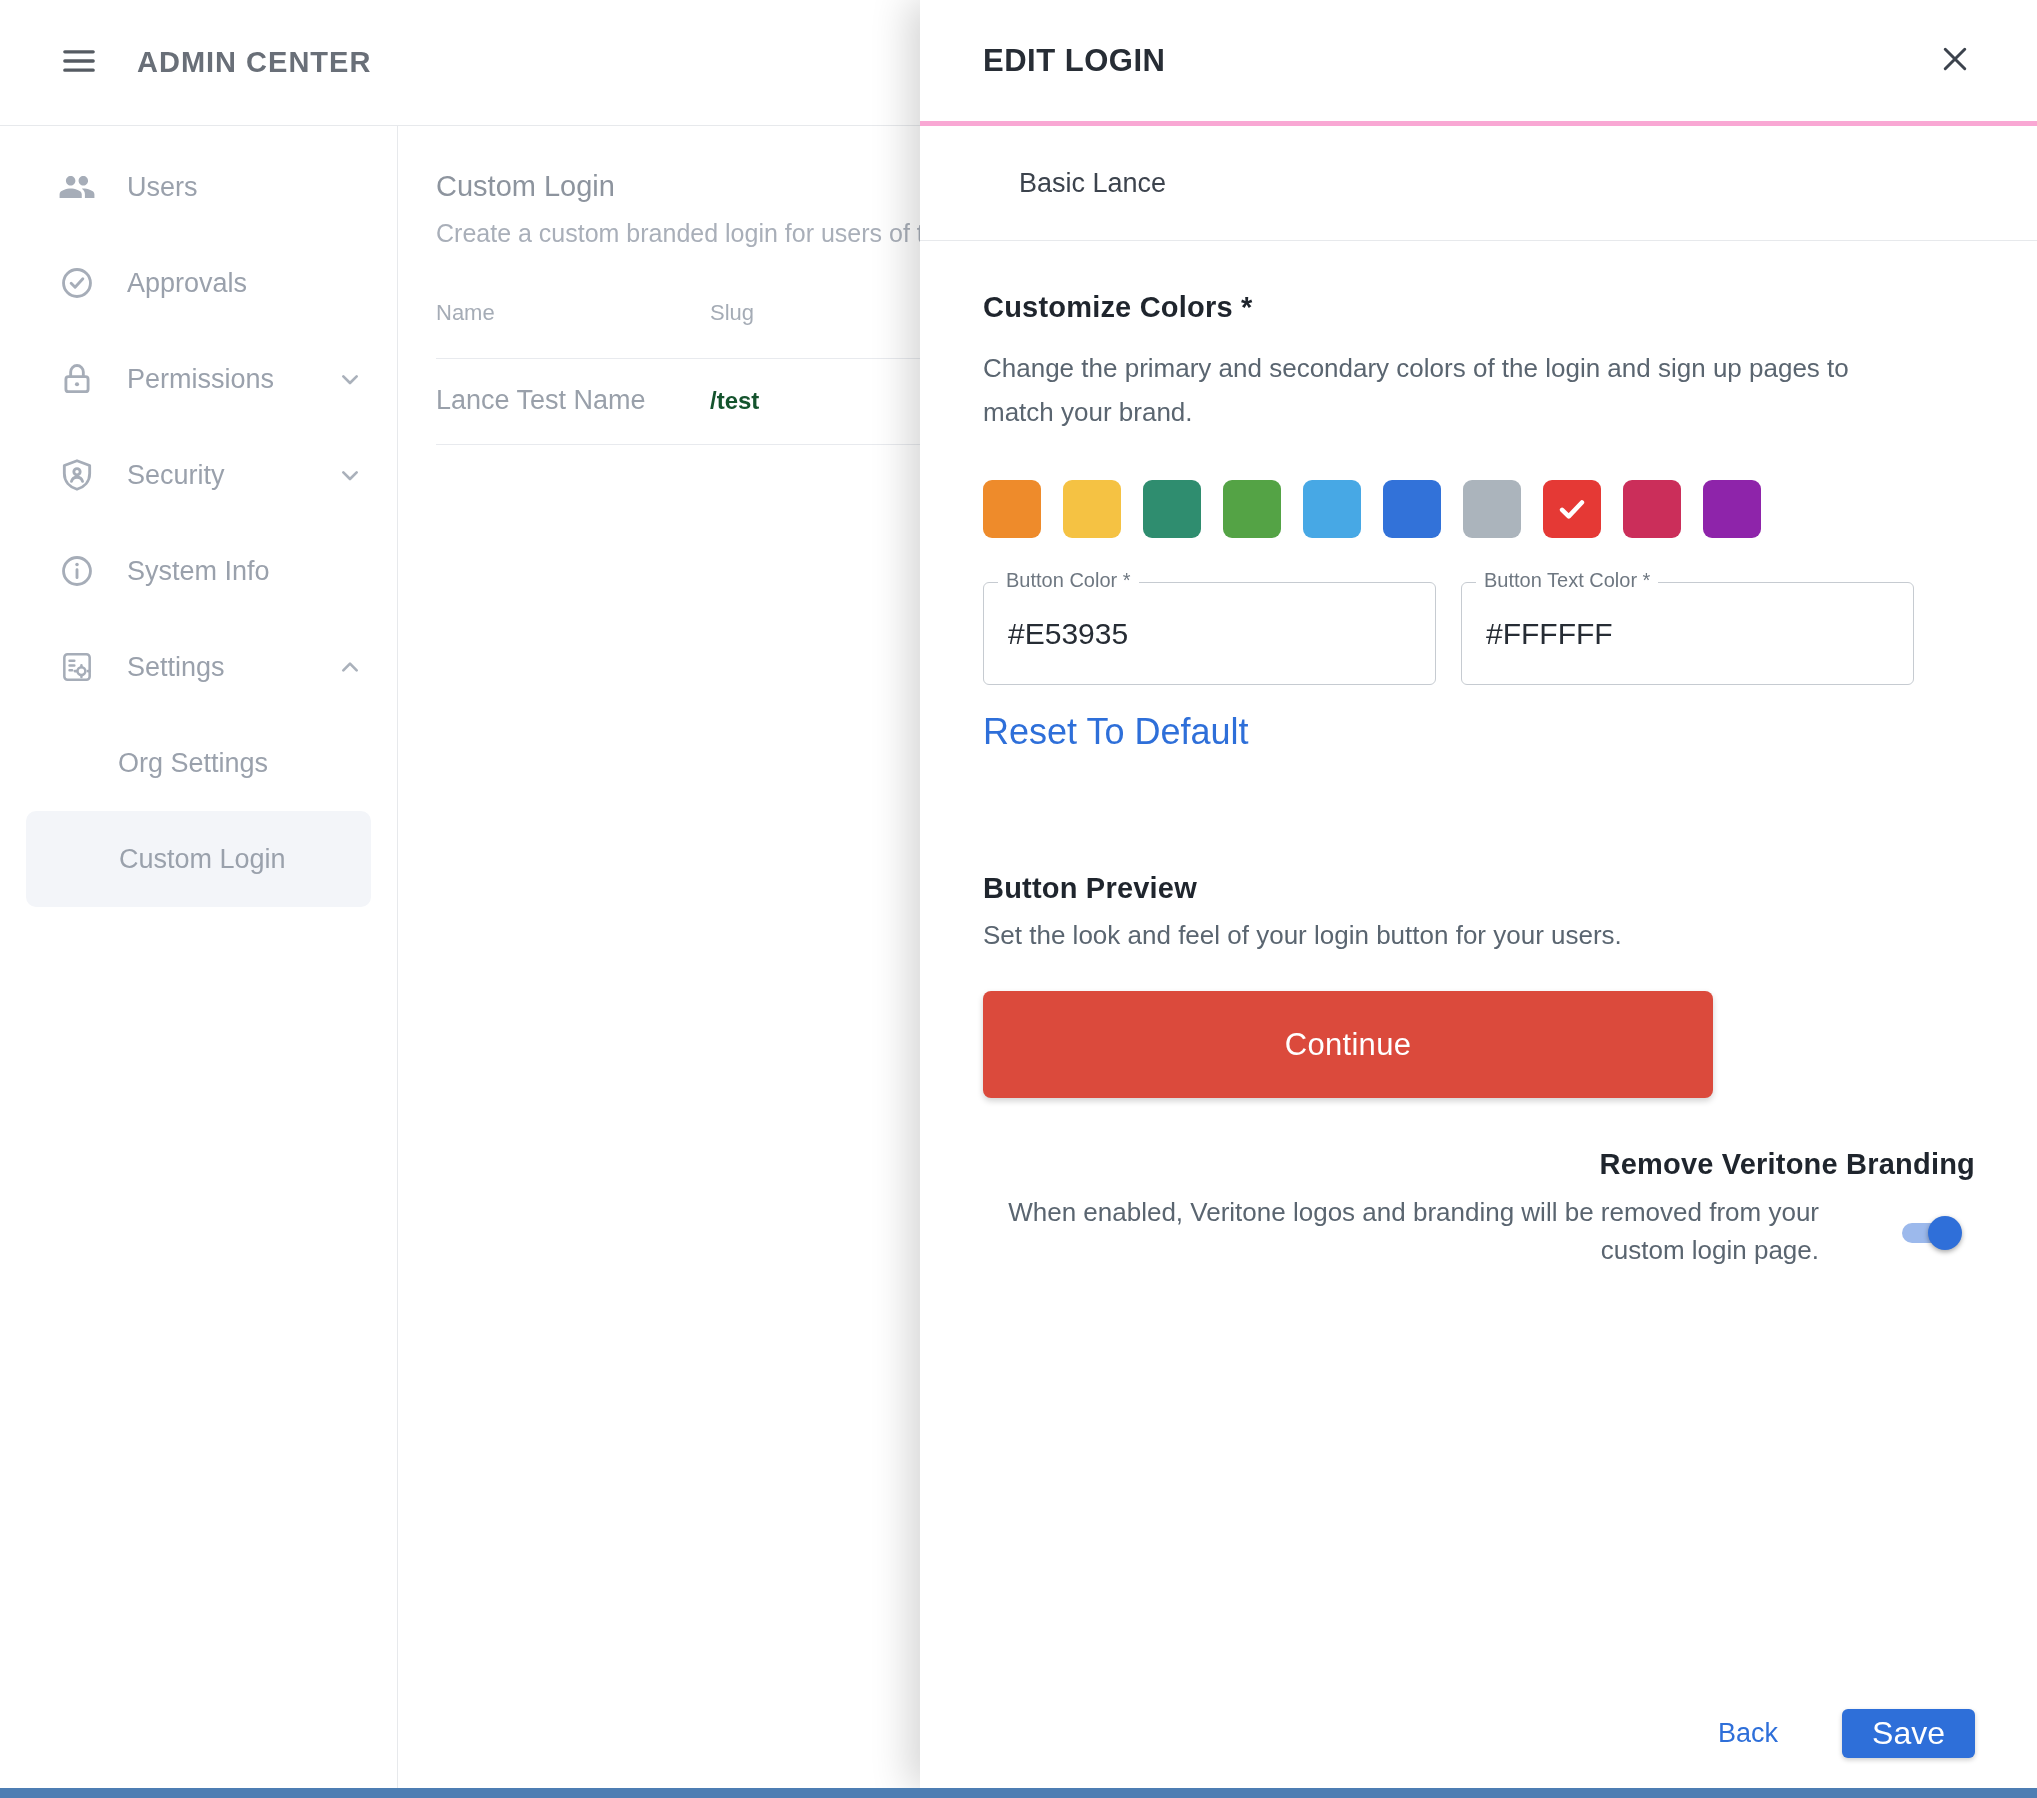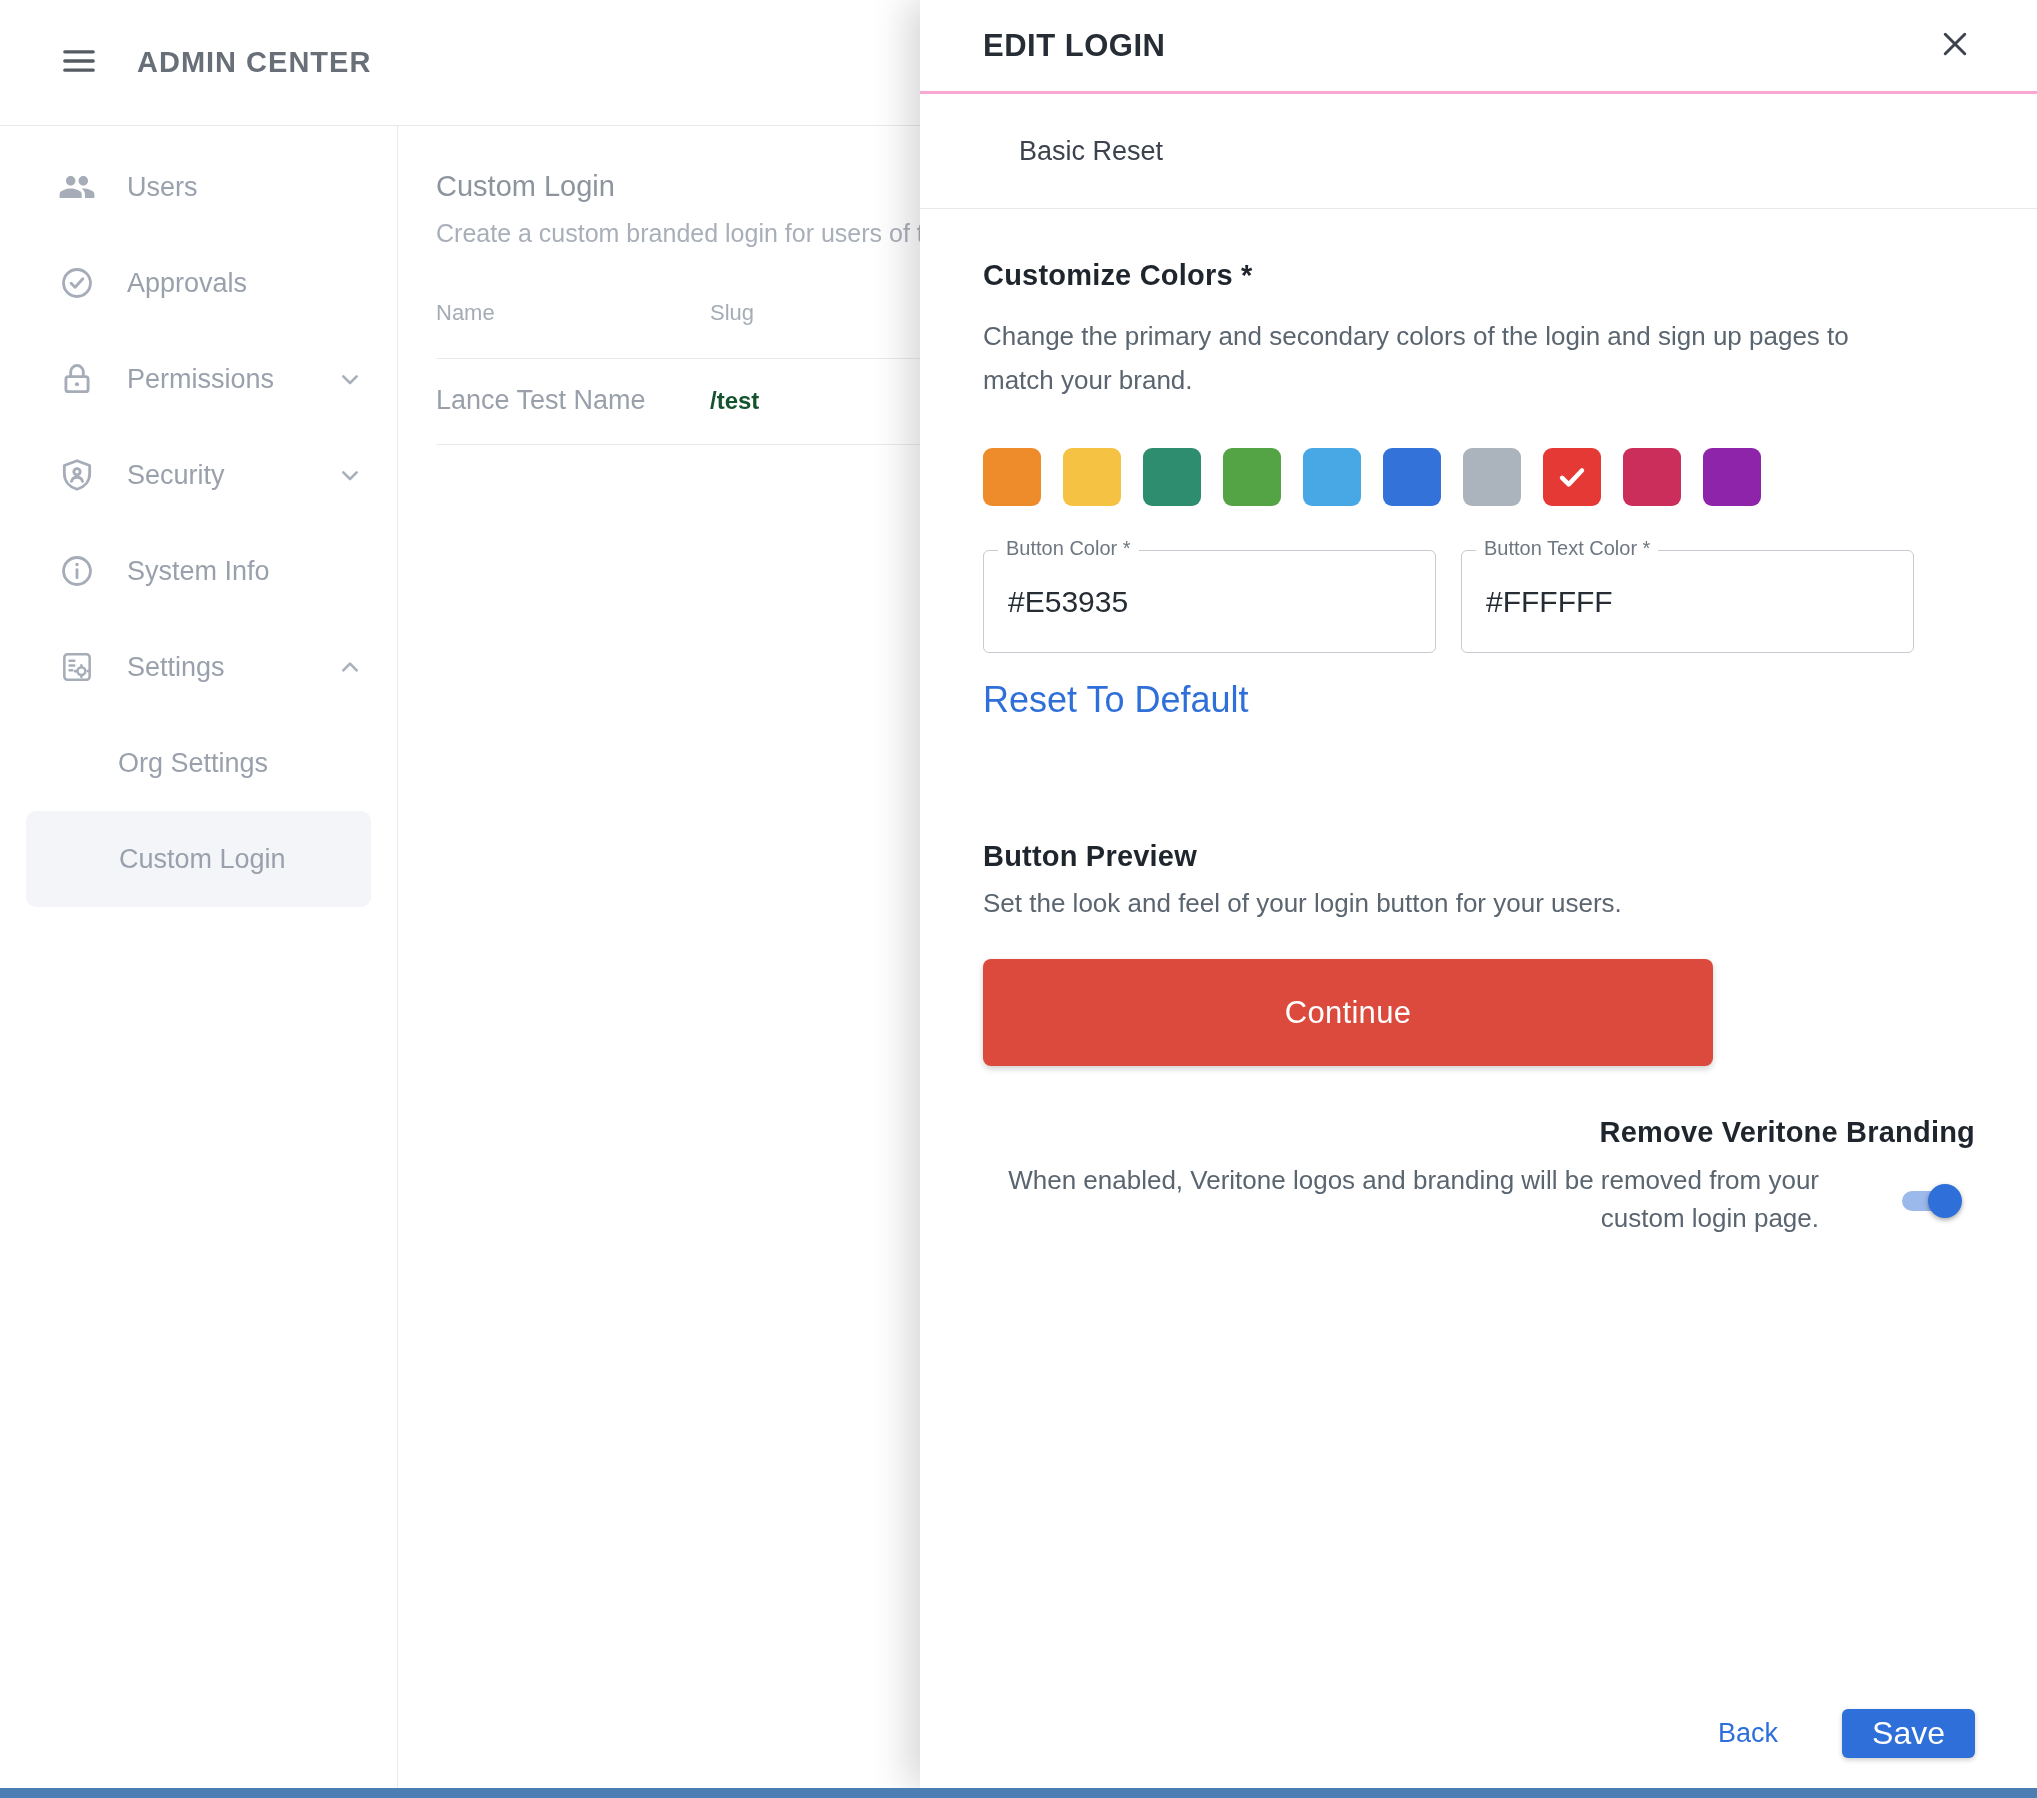--- a/index.html
+++ b/index.html
@@ -43,22 +43,22 @@
   .trow { display:flex; align-items:center; padding:26px 0 28px; border-bottom:1px solid #e8eaee; cursor:pointer; }
   .cell-name { display:inline-block; width:274px; font-size:27px; color:#99a0aa; }
   .cell-slug { font-size:24px; font-weight:700; color:#14532d; }
 
   
   .drawer {
     position:absolute; top:0; left:920px; right:0; bottom:11px; background:#fff; z-index:10;
     box-shadow:-12px 0 36px rgba(0,0,0,0.16);
   }
   .drawer-header {
-    height:94px; display:flex; align-items:center; justify-content:space-between;
-    padding:15px 63px; border-bottom:3px solid #f9a8d4;
+    height:126px; display:flex; align-items:center; justify-content:space-between;
+    padding:15px 63px; border-bottom:5px solid #f9a8d4;
   }
   .drawer-title { margin:0; font-size:31px; font-weight:700; letter-spacing:0.5px; color:#272d35; }
   .close-btn { background:none; border:none; padding:0; width:40px; height:40px; cursor:pointer; }
 
   .tabs { display:flex; padding-left:63px; height:115px; border-bottom:1px solid #e7e9ec; }
   .tab {
     padding:0 36px; display:flex; align-items:center; font-size:27px; font-weight:500;
     color:#3c434d; position:relative; cursor:pointer;
   }
   .tab.active { color:#2e6fd9; }
@@ -228,21 +228,21 @@
         <span>
           <svg viewBox="0 0 24 24" width="36" height="36" fill="none" stroke="#3c434d" stroke-width="2" stroke-linecap="round">
               <path d="M5.5 5.5l13 13M18.5 5.5l-13 13"></path>
             </svg>
         </span>
       </button>
     </header>
 
     <div class="tabs">
       <div class="tab">
-        <span>Basic Reset</span>
+        <span>Basic Lance</span>
       </div>
     </div>
 
     <div class="drawer-body">
       <h3 class="section-heading">Customize Colors *</h3>
       <p class="section-desc">Change the primary and secondary colors of the login and sign up pages to match your brand.</p>
 
       <div class="swatches">
           <div class="swatch" style="background: rgb(238, 139, 43);"></div>
           <div class="swatch" style="background: rgb(245, 194, 67);"></div>

